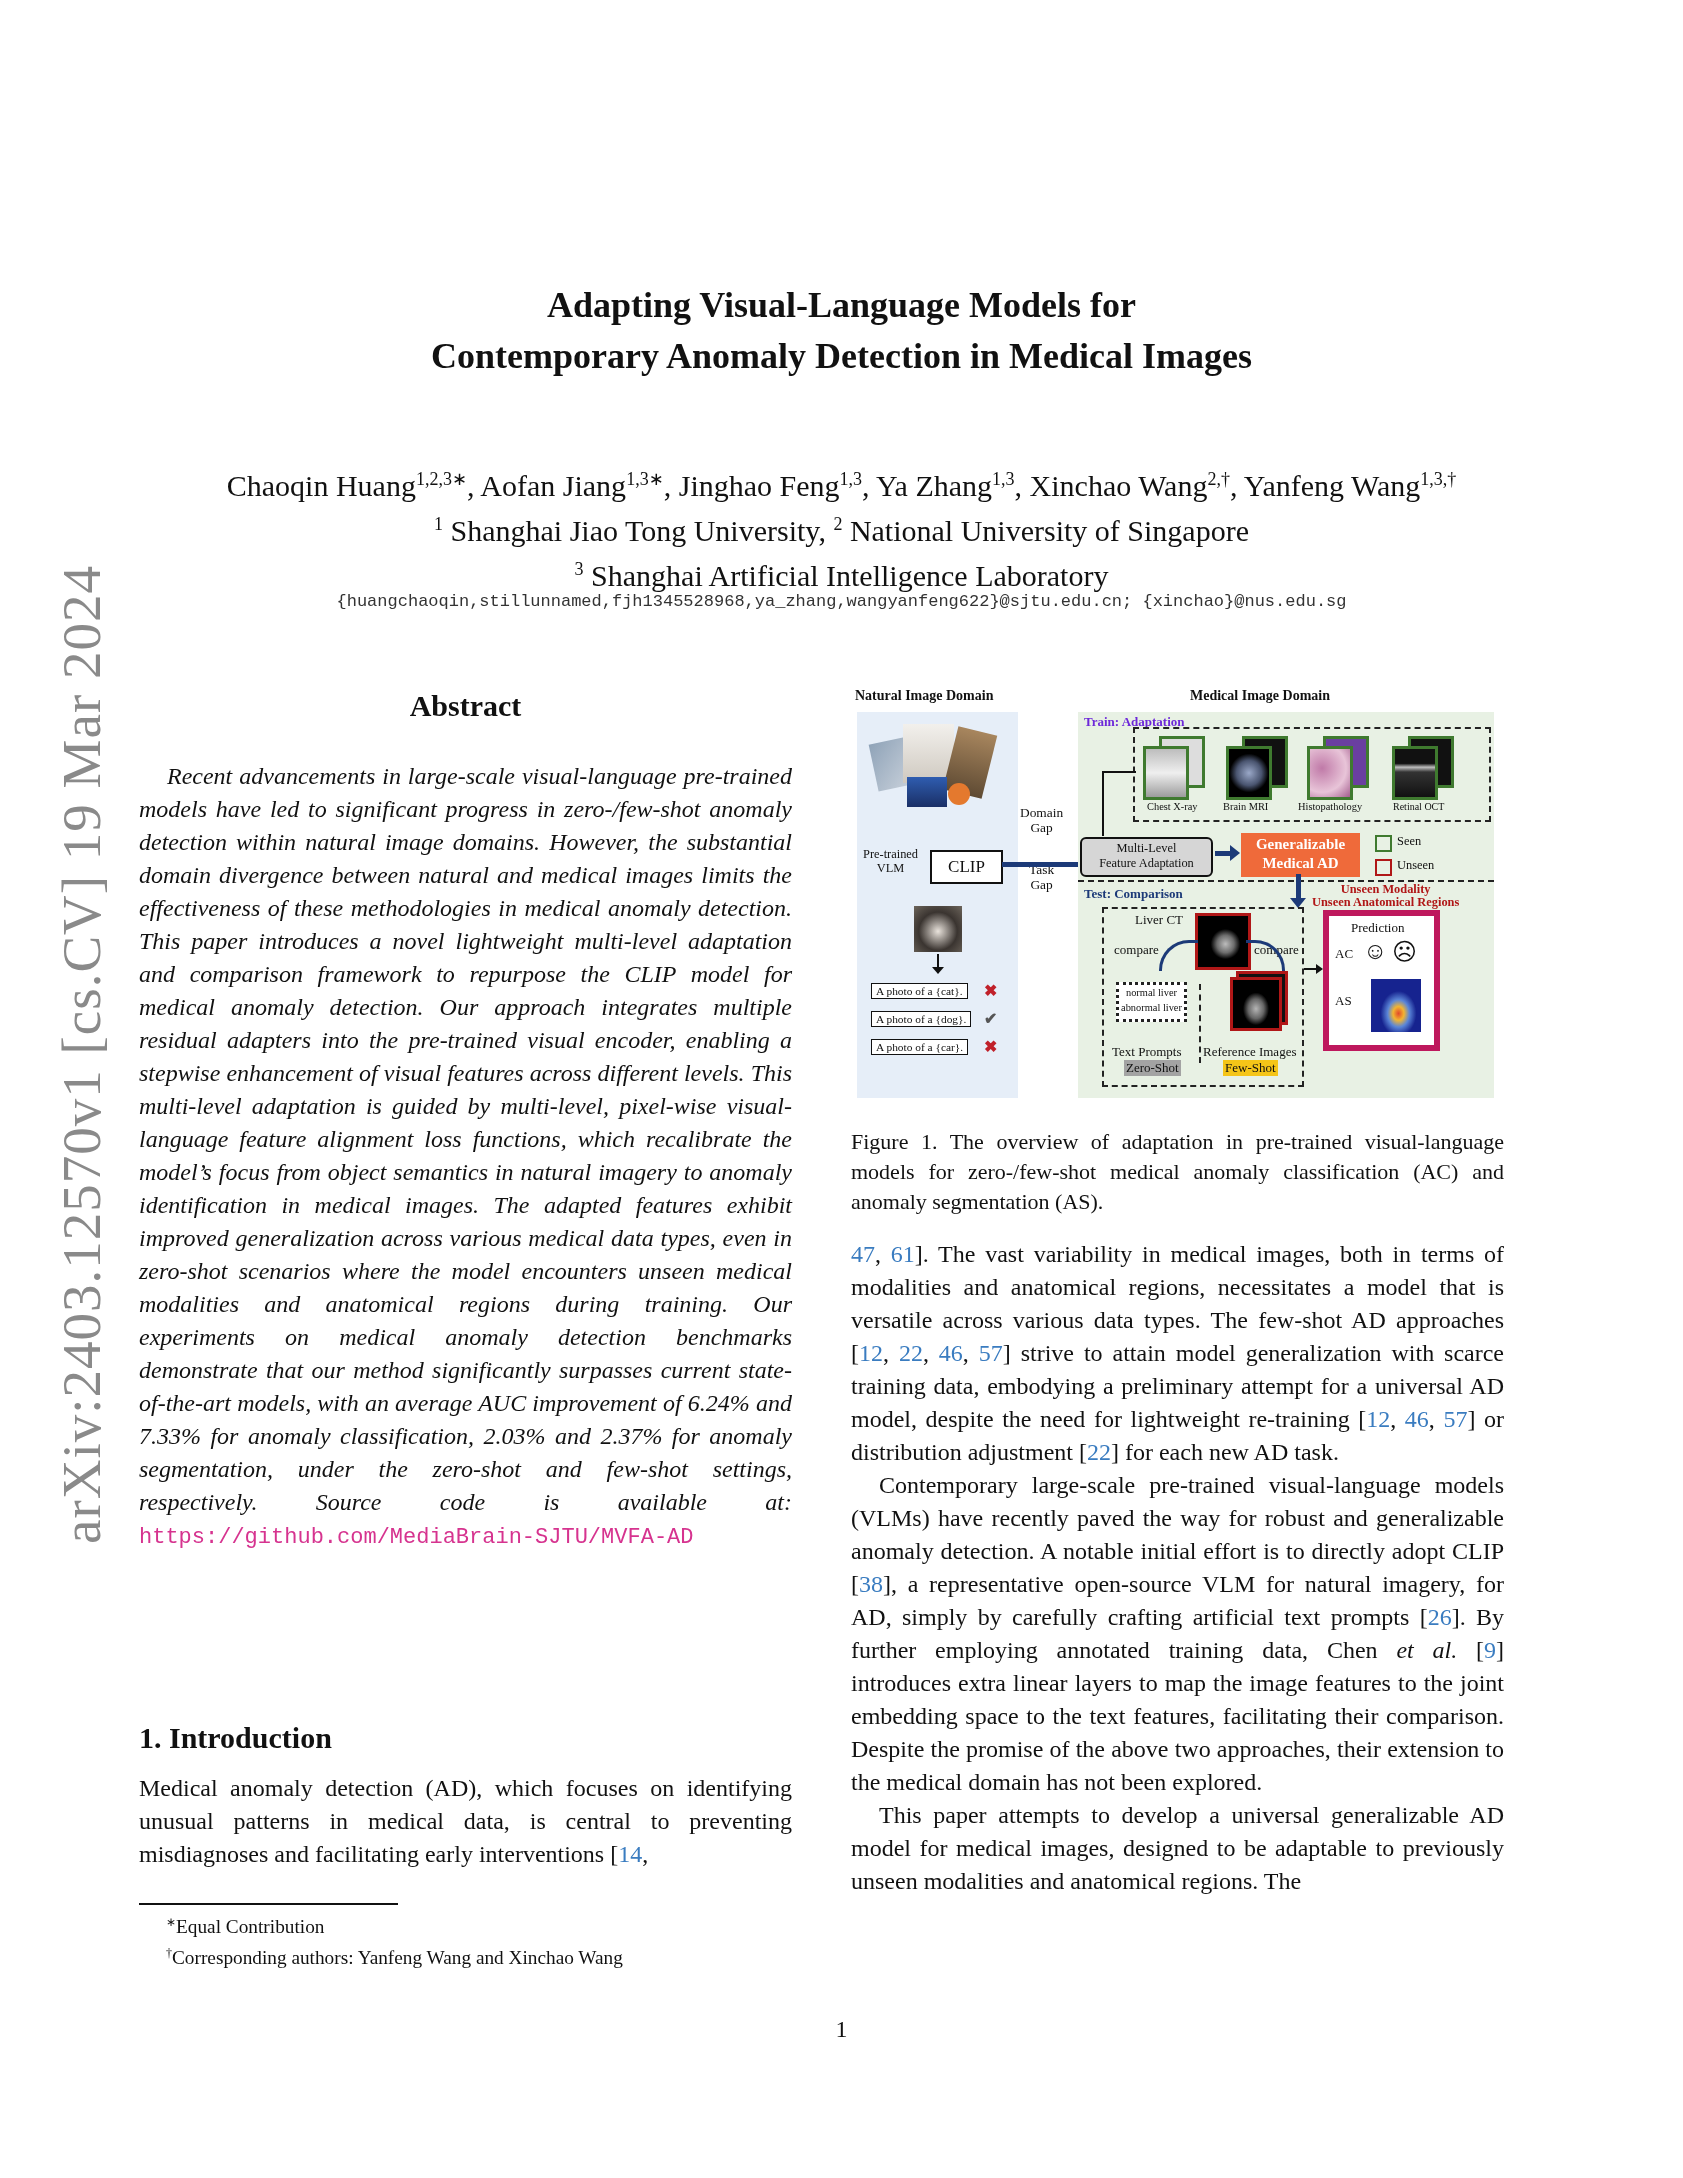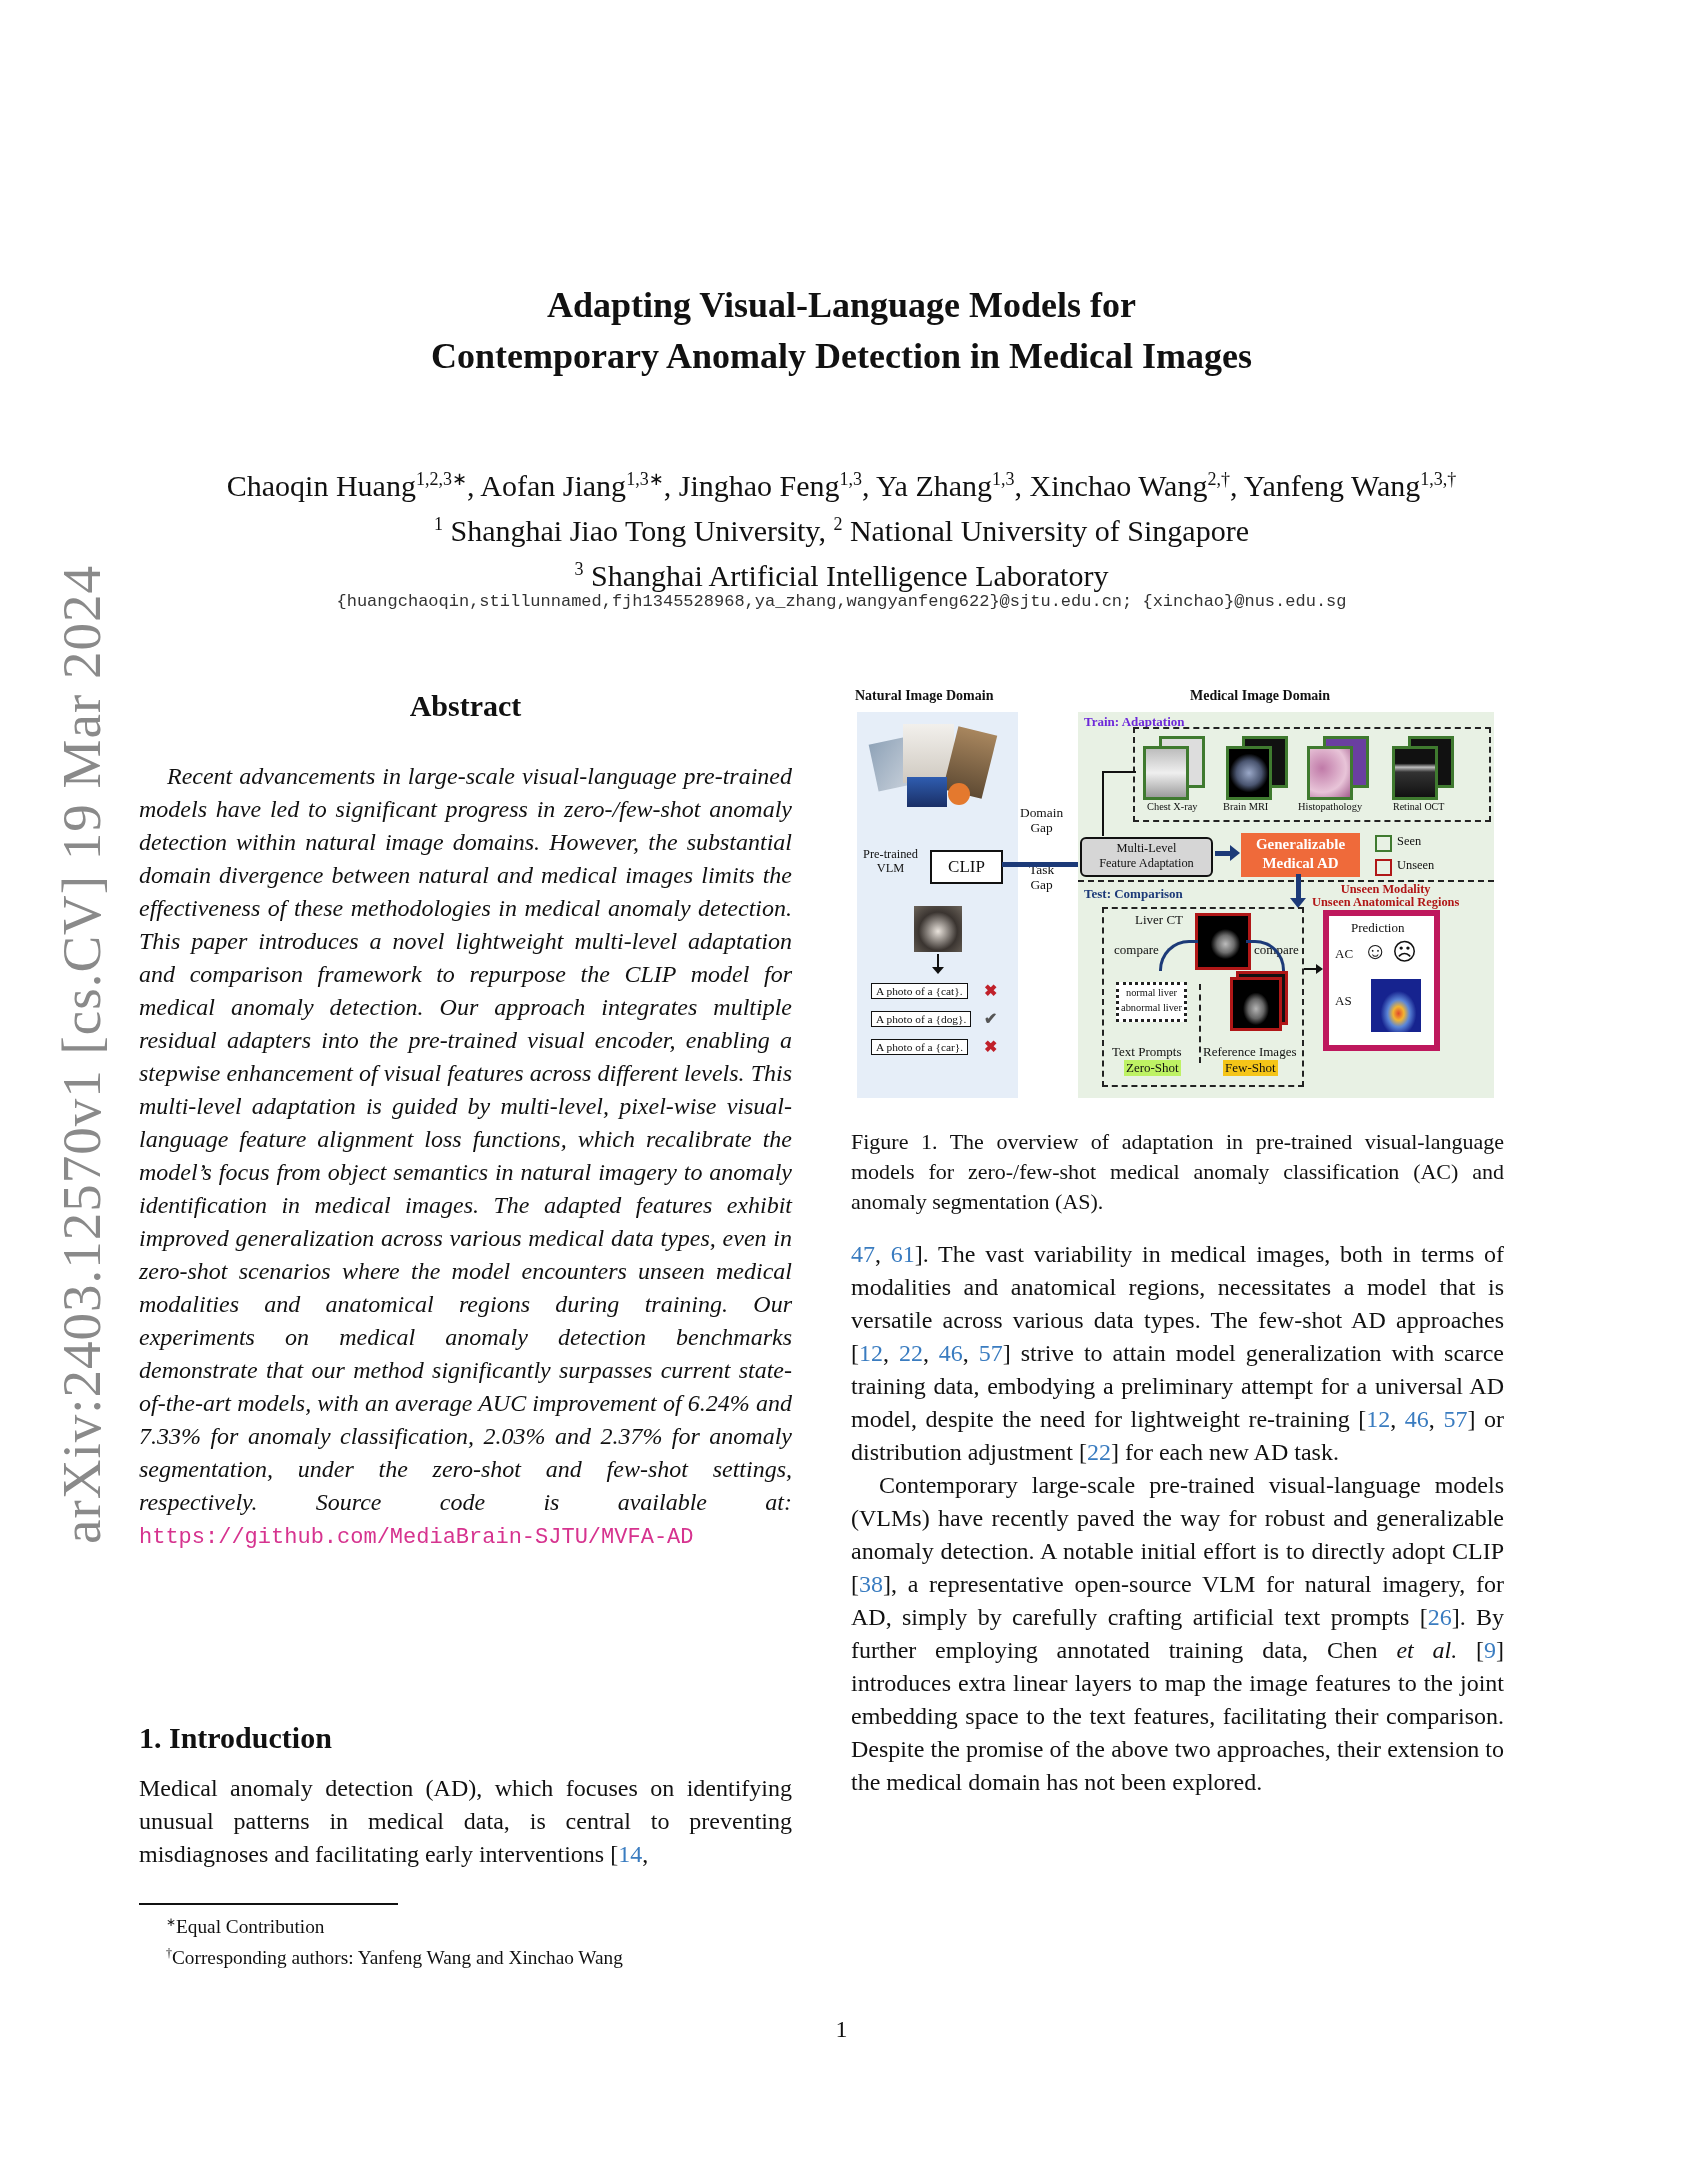--- a/index.html
+++ b/index.html
@@ -179,21 +179,21 @@
 
     <div class="dot" style="left:38px; top:270px; width:65px; height:34px; background:#fff; font-size:10.4px; text-align:center; line-height:15px;">
       <div>normal liver</div>
       <div>abnormal liver</div>
     </div>
     <div style="position:absolute; left:121px; top:272px; height:79px; border-left:2px dashed #222;"></div>
     <div class="thumb red" style="left:158px; top:259px; width:46px; height:48px;"></div>
     <div class="thumb red" style="left:152px; top:265px; width:46px; height:48px; background:radial-gradient(ellipse at 50% 60%,#b5b5b5 0,#666 24%,#000 40%);"></div>
 
     <div class="sm" style="left:34px; top:332px; font-size:13px;">Text Prompts</div>
-    <div class="sm" style="left:46px; top:348px; font-size:13px; background:#bef264; padding:0 2px;">Zero-Shot</div>
+    <div class="sm" style="left:46px; top:348px; font-size:13px; background:#a3a3a3; padding:0 2px;">Zero-Shot</div>
     <div class="sm" style="left:125px; top:332px; font-size:13px;">Reference Images</div>
     <div class="sm" style="left:145px; top:348px; font-size:13px; background:#f5c518; padding:0 2px;">Few-Shot</div>
 
     <div style="position:absolute; left:226px; top:256px; width:14px; height:2px; background:#111;"></div>
     <div style="position:absolute; left:238px; top:252px; border-left:7px solid #111; border-top:5px solid transparent; border-bottom:5px solid transparent;"></div>
     <div style="position:absolute; left:245px; top:198px; width:105px; height:129px; border:6px solid #be185d; background:#fff;">
       <div class="sm" style="left:22px; top:4px; font-size:13px;">Prediction</div>
       <div class="sm" style="left:6px; top:30px; font-size:13px;">AC</div>
       <div class="sm" style="left:34px; top:22px; font-size:24px;">☺</div>
       <div class="sm" style="left:63px; top:22px; font-size:24px;">☹</div>
@@ -201,14 +201,15 @@
       <div style="position:absolute; left:42px; top:63px; width:50px; height:53px; background:radial-gradient(ellipse at 55% 65%,#e24a2b 0,#f2b531 14%,#5b86d8 28%,#16238f 46%);"></div>
     </div>
   </div>
 </div>
 
 <div class="abs col-right caption">Figure 1.  The overview of adaptation in pre-trained visual-language models for zero-/few-shot medical anomaly classification (AC) and anomaly segmentation (AS).</div>
 
 <div class="abs col-right right-text">
   <p id="rc-p1"><span class="cite">47</span><span>, </span><span class="cite">61</span><span>].  The vast variability in medical images, both in terms of modalities and anatomical regions, necessitates a model that is versatile across various data types. The few-shot AD approaches [</span><span class="cite">12</span><span>, </span><span class="cite">22</span><span>, </span><span class="cite">46</span><span>, </span><span class="cite">57</span><span>] strive to attain model generalization with scarce training data, embodying a preliminary attempt for a universal AD model, despite the need for lightweight re-training [</span><span class="cite">12</span><span>, </span><span class="cite">46</span><span>, </span><span class="cite">57</span><span>] or distribution adjustment [</span><span class="cite">22</span><span>] for each new AD task.</span></p>
   <p id="rc-p2" class="indent"><span>Contemporary large-scale pre-trained visual-language models (VLMs) have recently paved the way for robust and generalizable anomaly detection.  A notable initial effort is to directly adopt CLIP [</span><span class="cite">38</span><span>], a representative open-source VLM for natural imagery, for AD, simply by carefully crafting artificial text prompts [</span><span class="cite">26</span><span>].  By further employing annotated training data, Chen </span><span style="font-style: italic;">et al.</span><span> [</span><span class="cite">9</span><span>] introduces extra linear layers to map the image features to the joint embedding space to the text features, facilitating their comparison. Despite the promise of the above two approaches, their extension to the medical domain has not been explored.</span></p>
+  <p class="indent">This paper attempts to develop a universal generalizable AD model for medical images, designed to be adaptable to previously unseen modalities and anatomical regions.  The</p>
 </div>
 
 
 </body></html>

